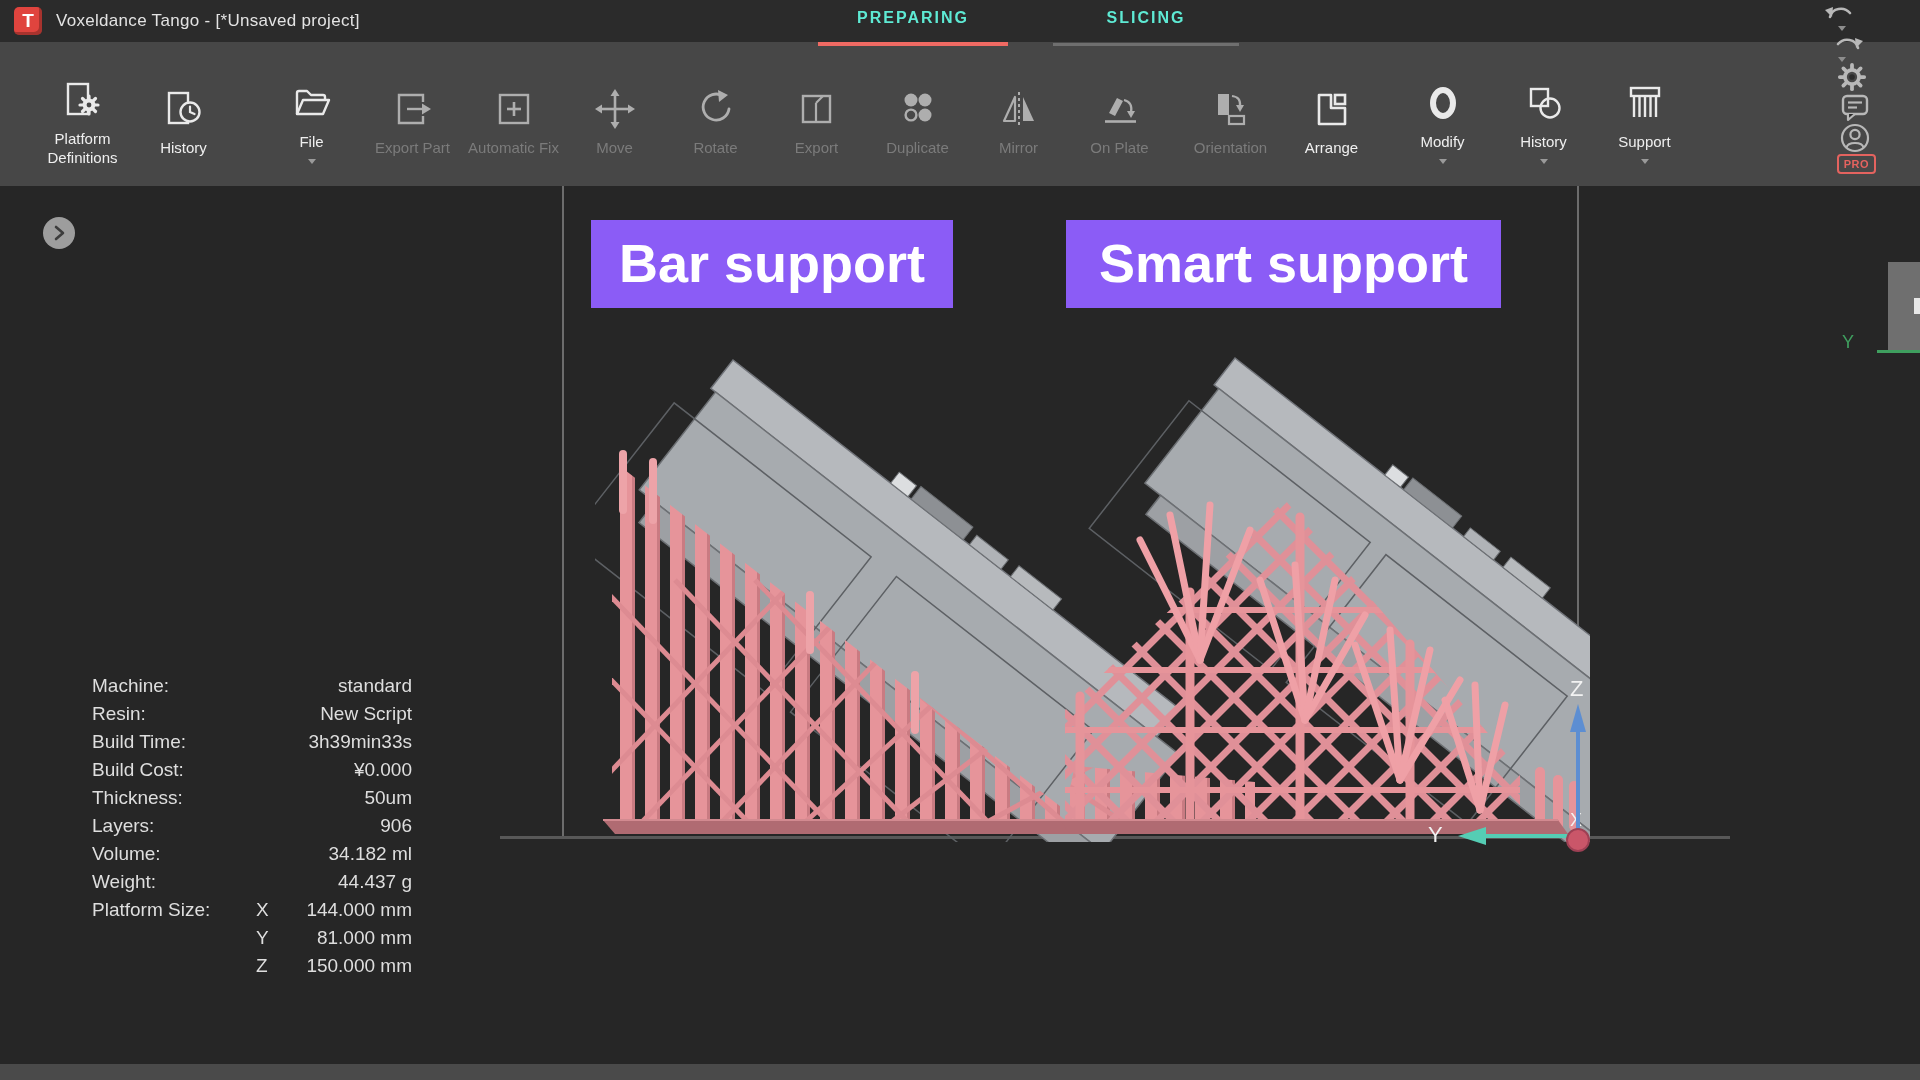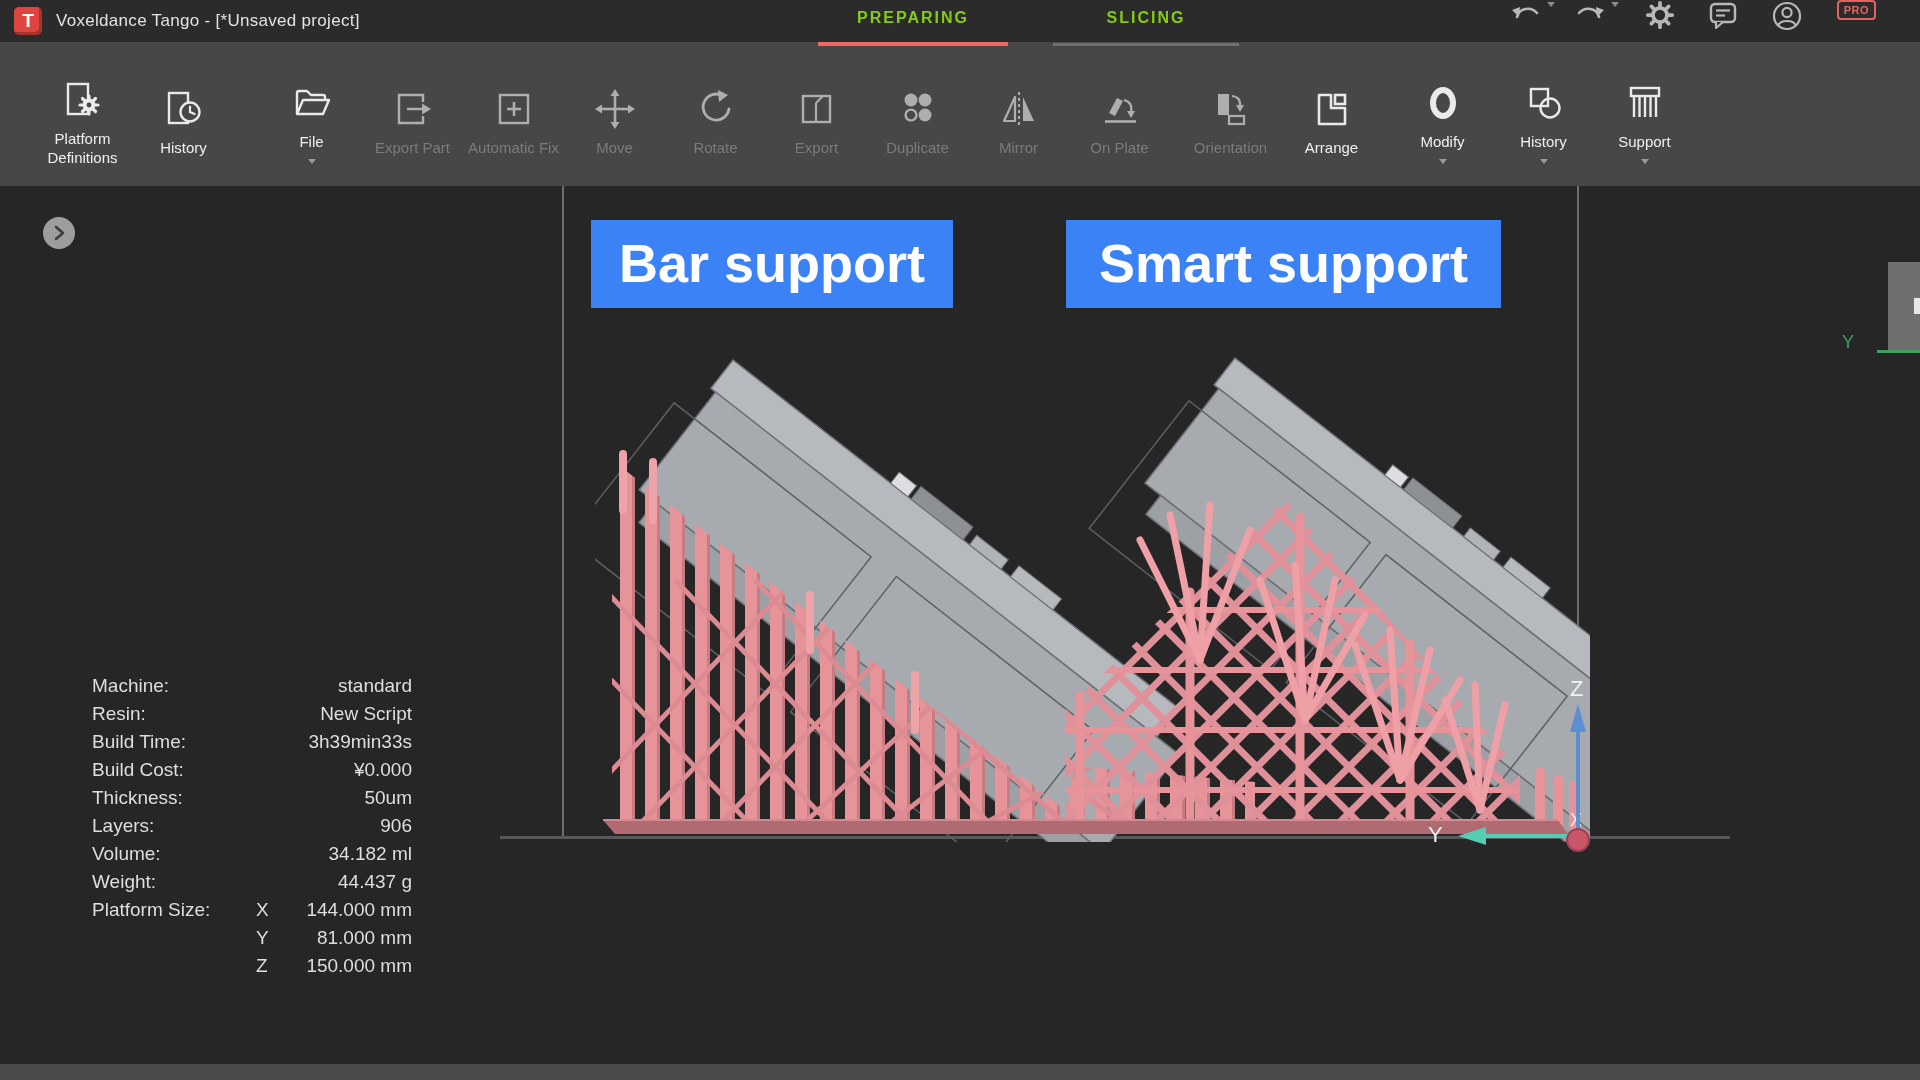--- a/index.html
+++ b/index.html
@@ -5,28 +5,28 @@
   * { margin:0; padding:0; box-sizing:border-box; }
   html,body { width:1920px; height:1080px; overflow:hidden; }
   body { background:#262626; font-family:"Liberation Sans", sans-serif; position:relative; }
 
   
   .titlebar { position:absolute; left:0; top:0; width:1920px; height:42px; background:#2b2b2b; z-index:30; }
   .logo { position:absolute; left:14px; top:7px; width:28px; height:28px; background:#e0443e;
           border-radius:5px; box-shadow:inset -3px -3px 0 rgba(0,0,0,.25);
           color:#fff; font-weight:bold; font-size:19px; text-align:center; line-height:28px; }
   .app-title { position:absolute; left:56px; top:11px; color:#e3e3e3; font-size:17px; letter-spacing:.3px; }
-  .tab { position:absolute; top:0; height:48px; text-align:center; color:#84cc16; font-weight:bold;
+  .tab { position:absolute; top:0; height:48px; text-align:center; color:#5eead4; font-weight:bold;
          font-size:16px; letter-spacing:2px; line-height:36px; cursor:pointer; }
   .tab .underline { position:absolute; left:0; bottom:2px; width:100%; height:4px; }
   .tab-preparing { left:818px; width:190px; }
   .tab-preparing .underline { background:#f06a63; }
   .tab-slicing { left:1053px; width:186px; }
   .tab-slicing .underline { background:#6f6f6f; height:3px; }
-  .tb-right { position:absolute; right:44px; top:0; height:42px; display:flex; align-items:flex-start; }
+  .tb-right { position:absolute; right:44px; top:0; height:42px; display:flex; align-items:center;flex-direction:column; }
   .tb-ic { display:flex; align-items:center; justify-content:center; cursor:pointer; }
   .mini-caret { width:0; height:0; border-left:4px solid transparent; border-right:4px solid transparent;
                 border-top:5px solid #8d8d8d; margin:2px 0 0 6px; }
   .pro-badge { border:2px solid #e4635f; color:#e4635f; border-radius:4px; font-size:11px; font-weight:bold;
                padding:2px 5px; letter-spacing:.5px; }
 
   
   .toolbar { position:absolute; left:0; top:42px; width:1920px; height:144px; background:#474747;
              display:flex; align-items:center; padding-left:32px; z-index:20; }
   .tbi { width:101px; display:flex; flex-direction:column; align-items:center; padding-top:15px; cursor:pointer; }
@@ -36,21 +36,21 @@
   .tbi.disabled .ic { opacity:.72; }
   .tbi .dd { width:0; height:0; border-left:4px solid transparent; border-right:4px solid transparent;
              border-top:5px solid #9a9a9a; margin-top:7px; }
   .sp27 { margin-left:27px; } .sp10 { margin-left:10px; }
 
   
   .vline { position:absolute; top:186px; width:2px; height:652px; background:#6c6c6c; z-index:1; }
   .plate-line { position:absolute; left:500px; top:836px; width:1230px; height:3px; background:#585858; z-index:1; }
   .chev-btn { position:absolute; left:43px; top:217px; width:32px; height:32px; border-radius:50%;
               background:#9d9d9d; display:flex; align-items:center; justify-content:center; cursor:pointer; z-index:5; }
-  .big-label { position:absolute; top:220px; height:88px; background:#3b82f6; color:#ffffff; font-weight:bold;
+  .big-label { position:absolute; top:220px; height:88px; background:#8b5cf6; color:#ffffff; font-weight:bold;
                font-size:54px; text-align:center; line-height:86px; z-index:6; }
   .lbl-bar { left:591px; width:362px; }
   .lbl-smart { left:1066px; width:435px; }
 
   .info-panel { position:absolute; left:92px; top:672px; z-index:5; }
   .info-row { display:grid; grid-template-columns:150px 40px 130px; height:28px; align-items:center;
               color:#dedede; font-size:19px; }
   .info-row .ax { padding-left:14px; }
   .info-row .val { text-align:right; }
 

